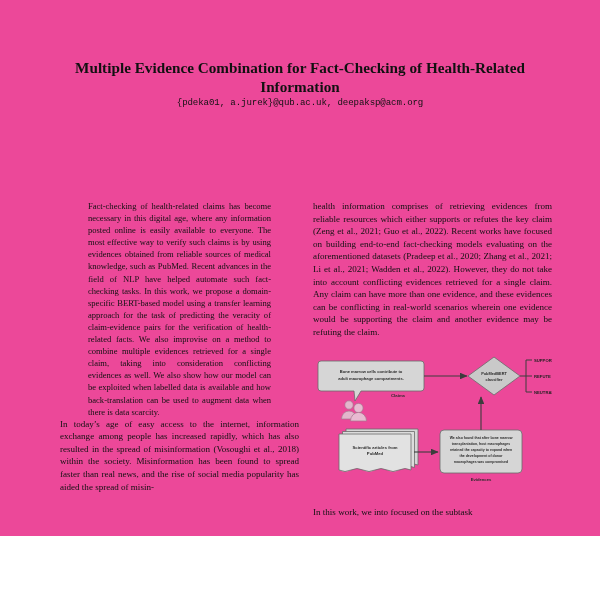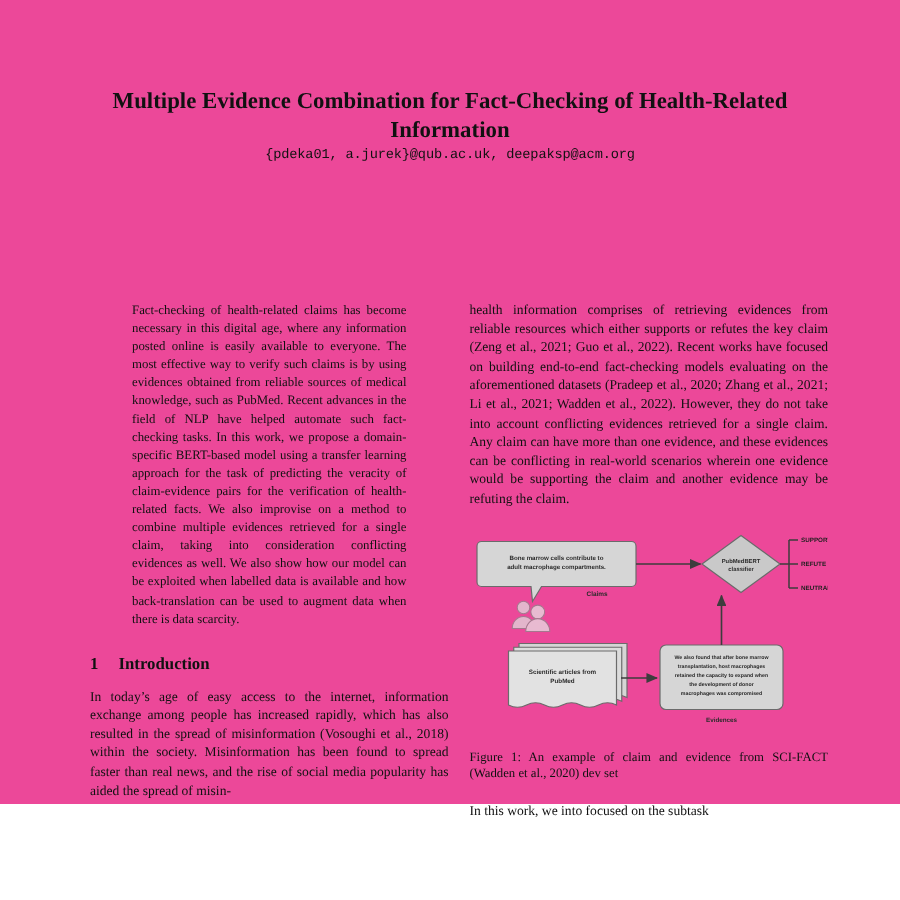--- a/index.html
+++ b/index.html
@@ -122,23 +122,20 @@
 <div class="page">
 
   <div class="title-block">
     <h1 class="paper-title">Multiple Evidence Combination for Fact-Checking of Health-Related Information</h1>
     <div class="emails">{pdeka01, a.jurek}@qub.ac.uk, deepaksp@acm.org</div>
   </div>
 
   <div class="col col-left">
     <p class="abstract-body">Fact-checking of health-related claims has become necessary in this digital age, where any information posted online is easily available to everyone. The most effective way to verify such claims is by using evidences obtained from reliable sources of medical knowledge, such as PubMed. Recent advances in the field of NLP have helped automate such fact-checking tasks. In this work, we propose a domain-specific BERT-based model using a transfer learning approach for the task of predicting the veracity of claim-evidence pairs for the verification of health-related facts. We also improvise on a method to combine multiple evidences retrieved for a single claim, taking into consideration conflicting evidences as well. We also show how our model can be exploited when labelled data is available and how back-translation can be used to augment data when there is data scarcity.</p>
 
-    <div class="section-head">
-      <span class="num">1</span><span>Introduction</span>
-    </div>
     <p class="body-text">In today’s age of easy access to the internet, information exchange among people has increased rapidly, which has also resulted in the spread of misinformation (Vosoughi et al., 2018) within the society. Misinformation has been found to spread faster than real news, and the rise of social media popularity has aided the spread of misin-</p>
   </div>
 
   <div class="col col-right">
     <p class="body-text">health information comprises of retrieving evidences from reliable resources which either supports or refutes the key claim (Zeng et al., 2021; Guo et al., 2022). Recent works have focused on building end-to-end fact-checking models evaluating on the aforementioned datasets (Pradeep et al., 2020; Zhang et al., 2021; Li et al., 2021; Wadden et al., 2022). However, they do not take into account conflicting evidences retrieved for a single claim. Any claim can have more than one evidence, and these evidences can be conflicting in real-world scenarios wherein one evidence would be supporting the claim and another evidence may be refuting the claim.</p>
 
     <div class="figure">
       <svg width="239" height="140" viewBox="0 0 239 140">
         <defs>
           <marker id="arrow" markerWidth="7" markerHeight="6" refX="6.4" refY="3" orient="auto">
@@ -196,18 +193,17 @@
           <text x="168" y="98" font-family="'Liberation Sans',sans-serif" font-size="3.5" fill="#2b2b2b" text-anchor="middle" font-weight="bold">retained the capacity to expand when</text>
           <text x="168" y="104" font-family="'Liberation Sans',sans-serif" font-size="3.5" fill="#2b2b2b" text-anchor="middle" font-weight="bold">the development of donor</text>
           <text x="168" y="110" font-family="'Liberation Sans',sans-serif" font-size="3.5" fill="#2b2b2b" text-anchor="middle" font-weight="bold">macrophages was compromised</text>
         </g>
         <text x="168" y="128" font-family="'Liberation Sans',sans-serif" font-size="4.2" fill="#2b2b2b" text-anchor="middle" font-weight="bold">Evidences</text>
 
         <line x1="168" y1="77" x2="168" y2="44" stroke="#3d3d3d" stroke-width="1.1" marker-end="url(#arrow)"></line>
       </svg>
     </div>
 
-    <p class="fig-caption">Figure 1: An example of claim and evidence from SCI-FACT (Wadden et al., 2020) dev set</p>
 
     <p class="body-text after-figure">In this work, we into focused on the subtask</p>
   </div>
 
 </div>
 
 </body></html>

